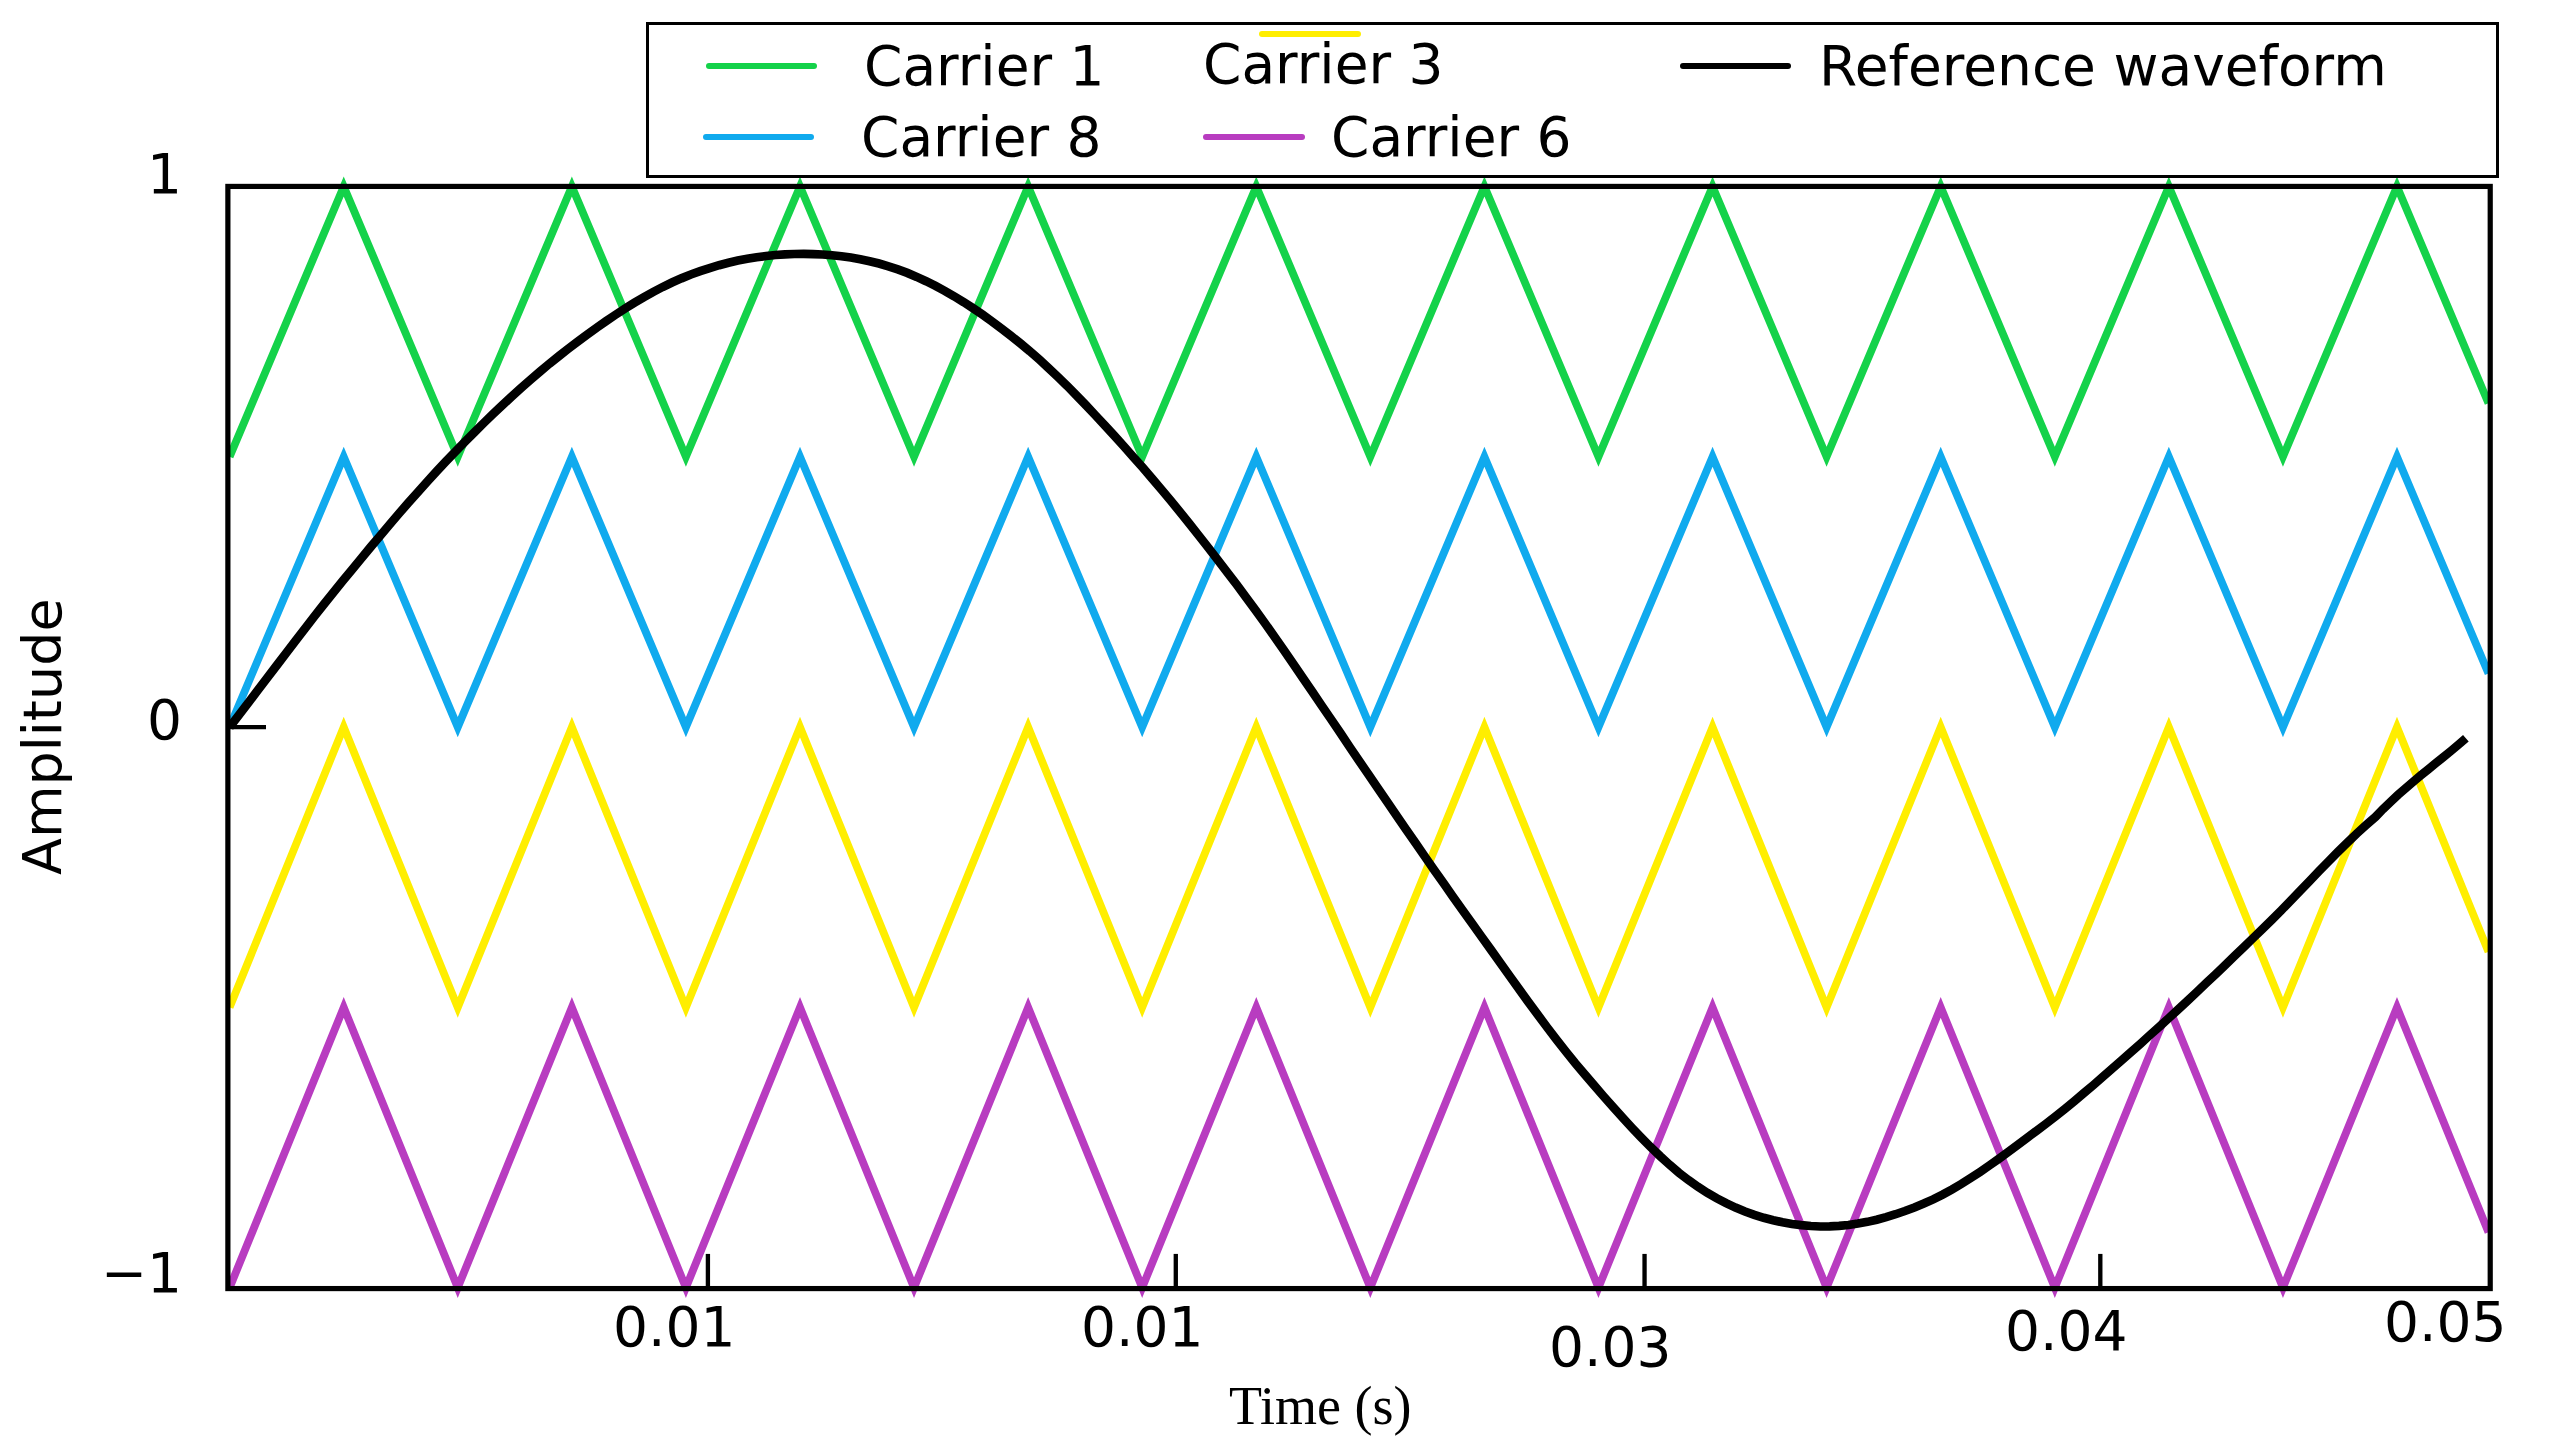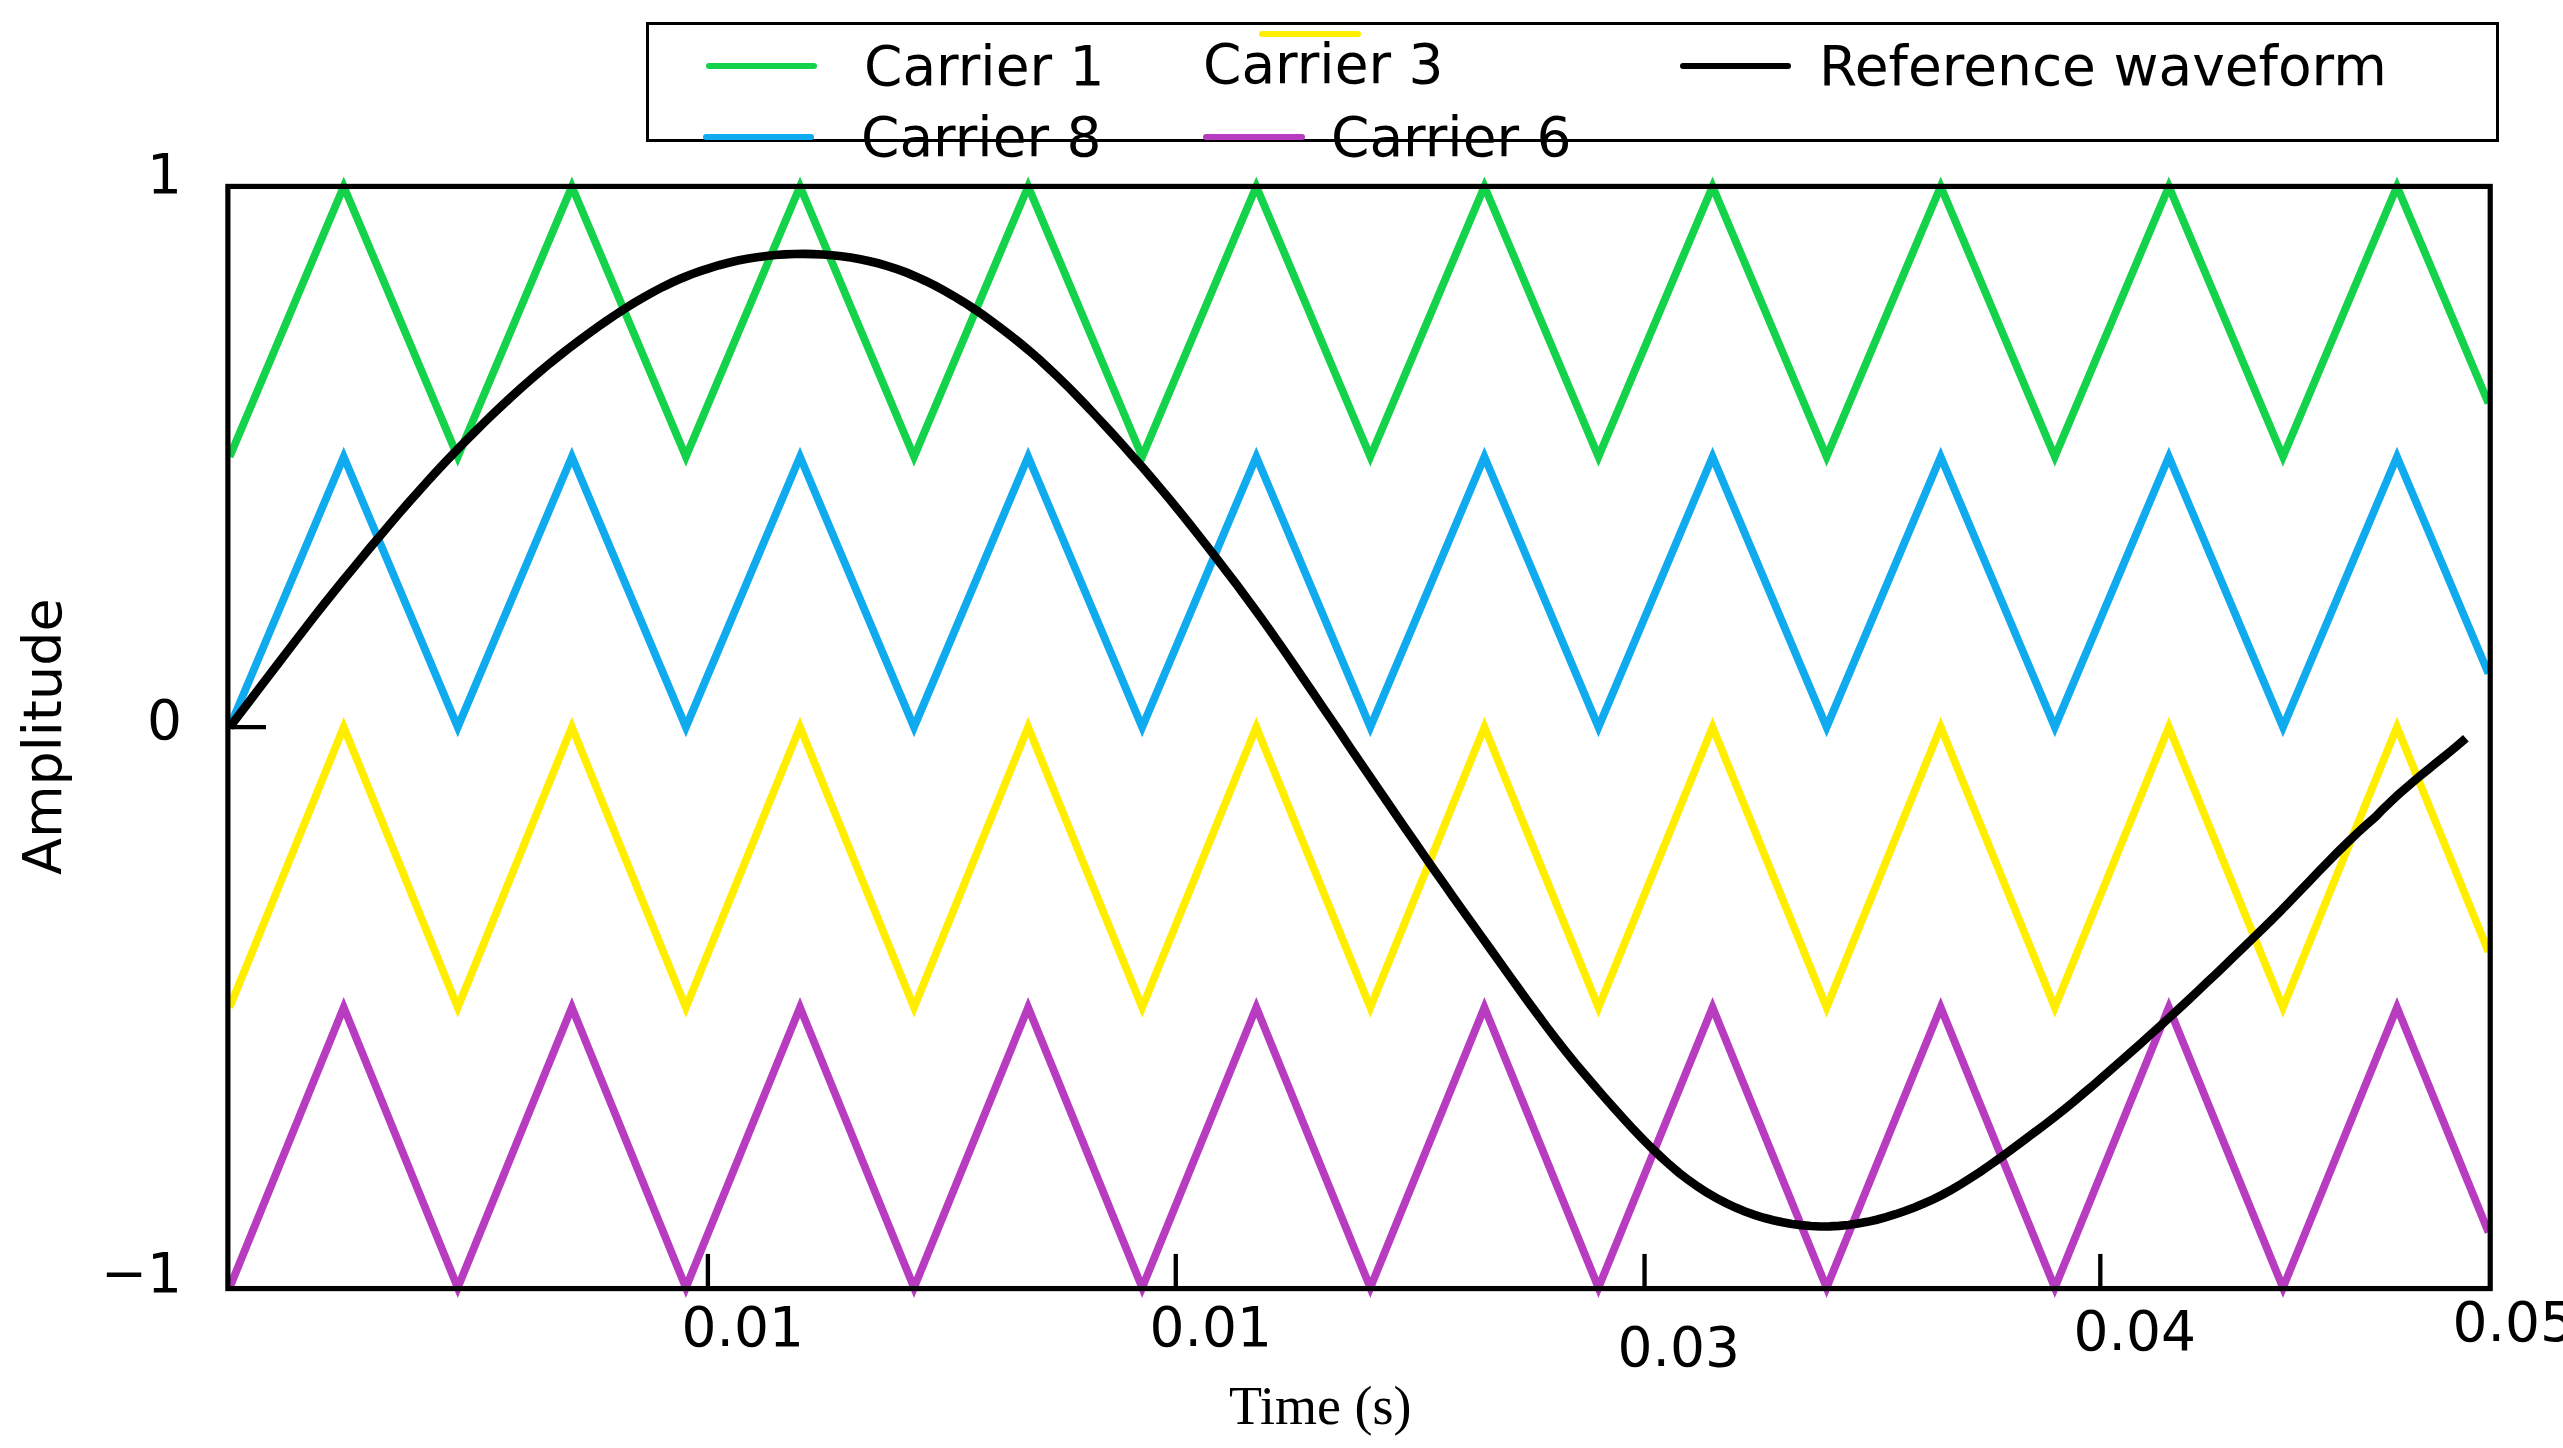--- a/index.html
+++ b/index.html
@@ -1,24 +1,24 @@
 <!DOCTYPE html>
 <html style="font-size:14px"><head>
 <meta charset="utf-8">
 <style>
   html, body { margin: 0; padding: 0; background: #ffffff; }
   body { width: 2563px; height: 1449px; position: relative; overflow: hidden;
          font-family: "DejaVu Sans", "Liberation Sans", sans-serif; color: #000; }
   #figure { position: absolute; left: 0; top: 0; width: 2563px; height: 1449px; }
   .tick-label { position: absolute; font-size: 55px; line-height: 1; white-space: nowrap; }
   .y-tick { text-align: right; width: 156px; }
-  .x-tick { text-align: right; width: 191px; }
+  .x-tick { text-align: left; width: 191px; }
   .axis-label { position: absolute; font-size: 54px; line-height: 1; white-space: nowrap; }
   #ylabel { transform-origin: left top; transform: rotate(-90deg); }
-  #legend { position: absolute; left: 646px; top: 21.7px; width: 1853px; height: 120px;
+  #legend { position: absolute; left: 646px; top: 21.7px; width: 1853px; height: 156px;
             border: 3.5px solid #000; box-sizing: border-box; background: #fff; }
   .legend-item { position: absolute; height: 69px; display: flex; align-items: center; }
   .legend-swatch { width: 111px; height: 6px; border-radius: 3.5px; margin-right: 47px; }
   .legend-text { font-size: 55px; line-height: 1; white-space: nowrap; }
 </style>
 </head>
 <body>
 
 <svg id="figure" width="2563" height="1449" viewBox="0 0 2958 1672" xmlns="http://www.w3.org/2000/svg">
   <g id="series-layer">

